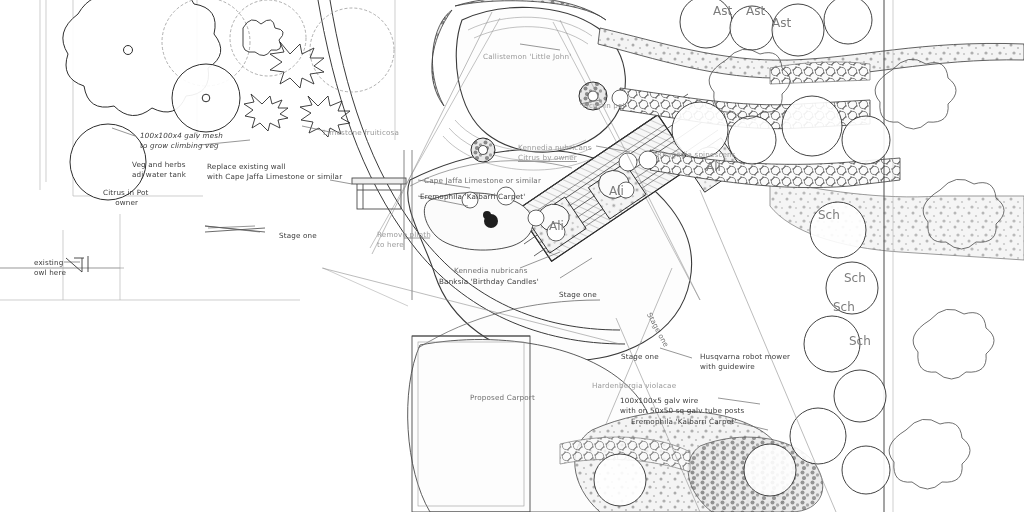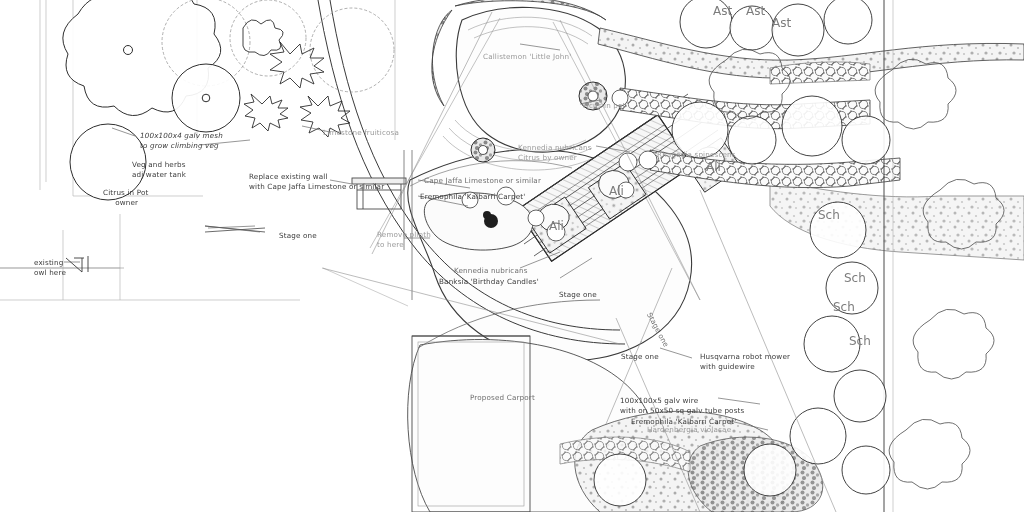--- a/index.html
+++ b/index.html
@@ -332,43 +332,43 @@
 
 </svg>
 
 <div id="anno-layer">
       <div class="anno" style="left: 140px; top: 131px; font-style: italic;">100x100x4 galv mesh
 to grow climbing veg</div>
       <div class="anno" style="left: 132px; top: 160px;">Veg and herbs
 adj water tank</div>
       <div class="anno" style="left: 103px; top: 188px;">Citrus in Pot
      owner</div>
-      <div class="anno" style="left: 207px; top: 172px; margin-left: 42px;">Replace existing wall
+      <div class="anno" style="left: 207px; top: 162px;">Replace existing wall
 with Cape Jaffa Limestone or similar</div>
       <div class="anno" style="left: 34px; top: 258px;">existing
 owl here</div>
       <div class="anno" style="left: 279px; top: 231px;">Stage one</div>
       <div class="anno faint" style="left: 323px; top: 128px;">Limestone fruiticosa</div>
       <div class="anno faint" style="left: 483px; top: 52px;">Callistemon 'Little John'</div>
       <div class="anno faint" style="left: 583px; top: 101px;">Ficus in pot</div>
       <div class="anno faint" style="left: 518px; top: 143px;">Kennedia nubricans</div>
-      <div class="anno faint" style="left: 518px; top: 153px;">Citrus by owner</div>
+      <div class="anno faint" style="left: 518px; top: 153px; text-decoration: underline;">Citrus by owner</div>
       <div class="anno faint" style="left: 657px; top: 150px; text-align: right;">Rhagodia spinescens</div>
       <div class="anno mid" style="left: 424px; top: 176px;">Cape Jaffa Limestone or similar</div>
       <div class="anno" style="left: 420px; top: 192px;">Eremophila 'Kalbarri Carpet'</div>
       <div class="anno faint" style="left: 377px; top: 230px;">Remove plinth
 to here</div>
       <div class="anno mid" style="left: 454px; top: 266px;">Kennedia nubricans</div>
       <div class="anno" style="left: 439px; top: 277px;">Banksia 'Birthday Candles'</div>
       <div class="anno" style="left: 559px; top: 290px;">Stage one</div>
       <div class="anno mid" style="left: 653px; top: 311px; transform: rotate(62deg);">Stage one</div>
       <div class="anno" style="left: 621px; top: 352px;">Stage one</div>
       <div class="anno" style="left: 700px; top: 352px;">Husqvarna robot mower
 with guidewire</div>
-      <div class="anno faint" style="left: 647px; top: 381px; margin-top: 44px;">Hardenbergia violacae</div>
+      <div class="anno faint" style="left: 592px; top: 381px;">Hardenbergia violacae</div>
       <div class="anno" style="left: 620px; top: 396px;">100x100x5 galv wire
 with on 50x50 sq galv tube posts</div>
       <div class="anno" style="left: 631px; top: 417px;">Eremophila 'Kalbarri Carpet'</div>
       <div class="anno mid" style="left: 442px; top: 393px; margin-left: 28px;">Proposed Carport</div>
     </div>
 <div id="tag-layer">
       <div class="tag l" style="left: 713px; top: 4px;">Ast</div>
       <div class="tag l" style="left: 746px; top: 4px;">Ast</div>
       <div class="tag l" style="left: 772px; top: 16px;">Ast</div>
       <div class="tag l" style="left: 549px; top: 219px;">Ali</div>

